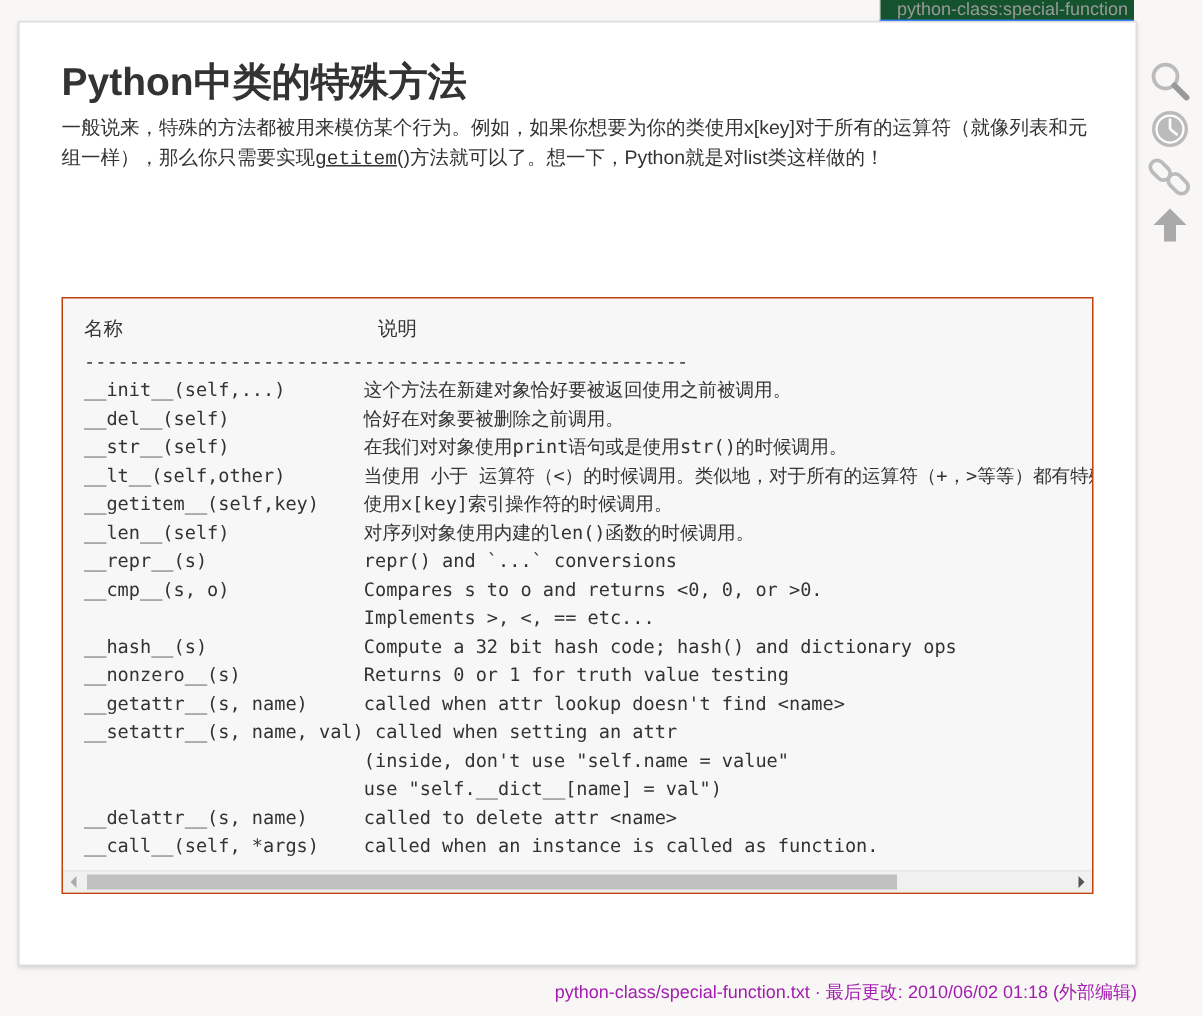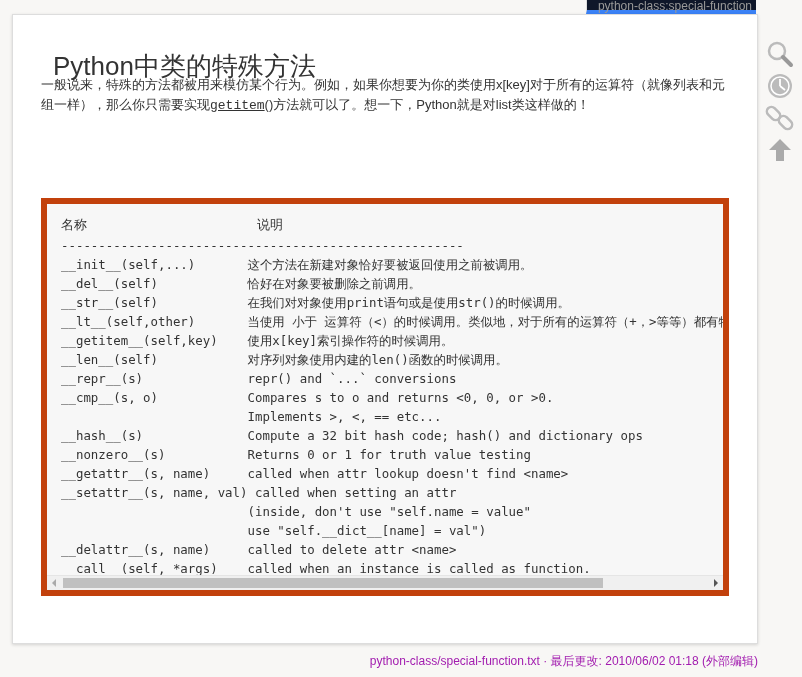--- a/index.html
+++ b/index.html
@@ -6,53 +6,53 @@
   body {
     width: 802px; height: 677px; overflow: hidden;
     background: #f8f7f5;
     font-family: "Liberation Sans", "DejaVu Sans", sans-serif;
     color: #333;
     position: relative;
   }
   .pageid {
     position: absolute; top: 0; left: 586px;
     width: 170px; height: 14px;
-    background: #0f172a;
+    background: #14532d;
     border-left: 1px solid #ddd;
-    border-bottom: 4px solid #3b82f6;
+    border-bottom: 1px solid #3b82f6;
     font-size: 12px; color: #999;
     line-height: 13px; text-align: right;
     padding-right: 4px; box-sizing: border-box;
   }
   .page {
     position: absolute; left: 12px; top: 14px;
     width: 746px; height: 630px;
     background: #fff;
     border: 1px solid #ddd;
     box-shadow: 0 1px 3px rgba(0,0,0,0.15);
     box-sizing: border-box;
   }
   h1 {
-    position: absolute; left: 28px; top: 22px; margin: 12px;
-    font-size: 26px; font-weight: normal; color: #333;
+    position: absolute; left: 28px; top: 22px; margin: 0;
+    font-size: 26px; font-weight: bold; color: #333;
     font-family: "Liberation Sans", "DejaVu Sans", sans-serif;
     white-space: nowrap;
   }
   .para {
     position: absolute; left: 28px; width: 690px;
     font-size: 13px; line-height: 20px; color: #333; margin: 0;
   }
   .para a { color: #333; text-decoration: underline; font-family: Liberation Mono, monospace; }
   .p1 { top: 60px; }
   .p2 { top: 124px; }
   .code {
     position: absolute; left: 28px; top: 183px;
     width: 688px; height: 398px;
     background: #f7f7f7;
-    border: 6px solid #c2410c;
+    border: 1px solid #c2410c;
     box-sizing: border-box;
     overflow: hidden;
   }
   .code pre {
     margin: 0; padding: 10px 14px;
     font-family: "DejaVu Sans Mono", "Liberation Mono", monospace;
     font-size: 12.4px; line-height: 19px; color: #333;
     white-space: pre;
   }
   .code .hdr { font-family: "DejaVu Sans", sans-serif; font-size: 13px; line-height: 22px; display: block; }

